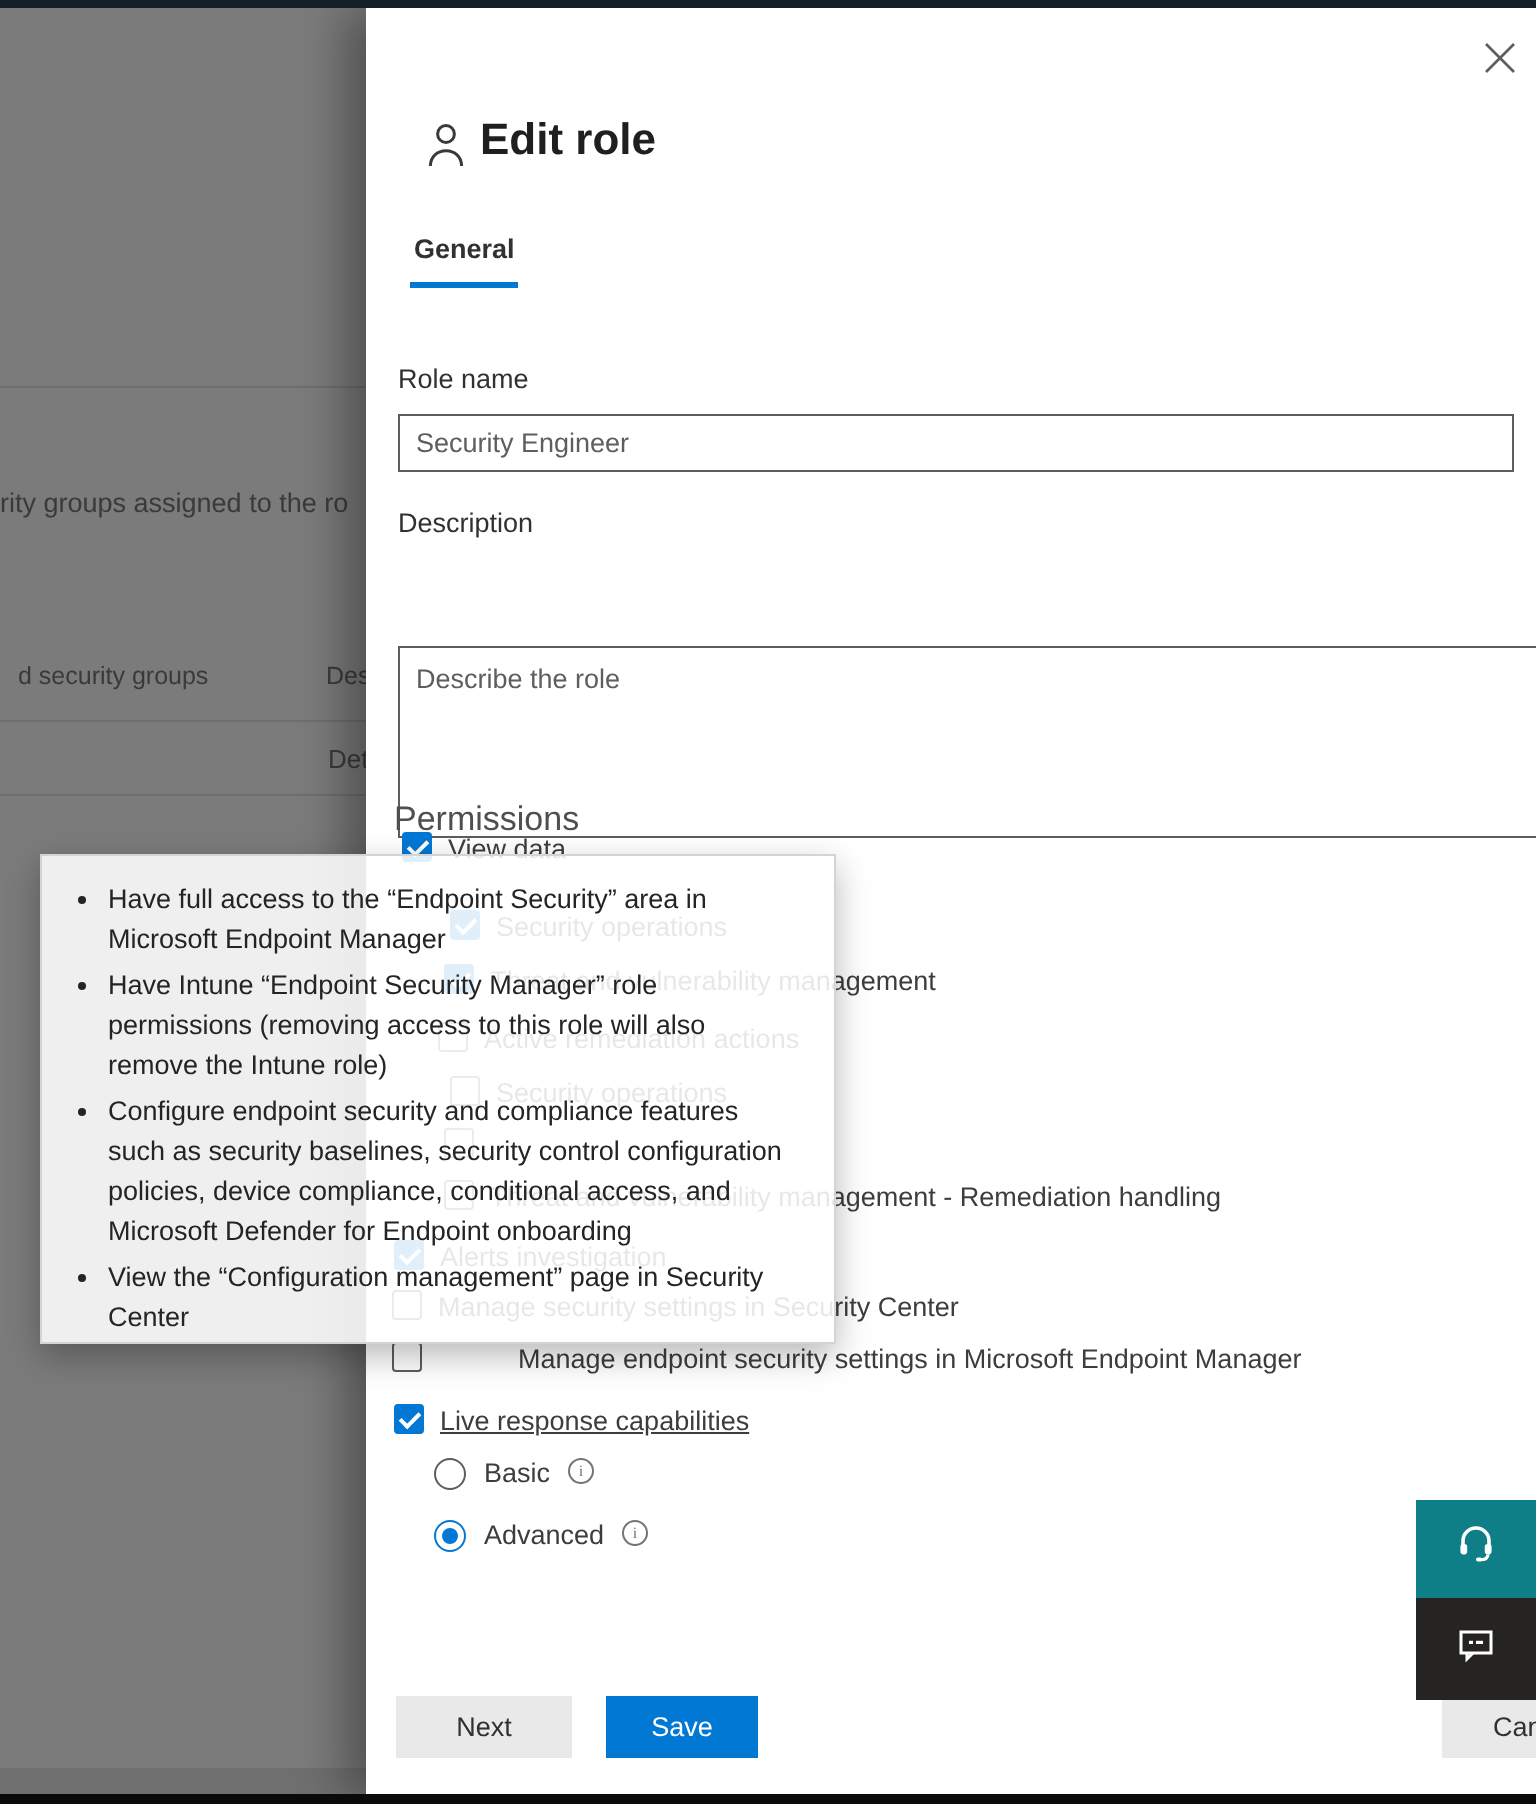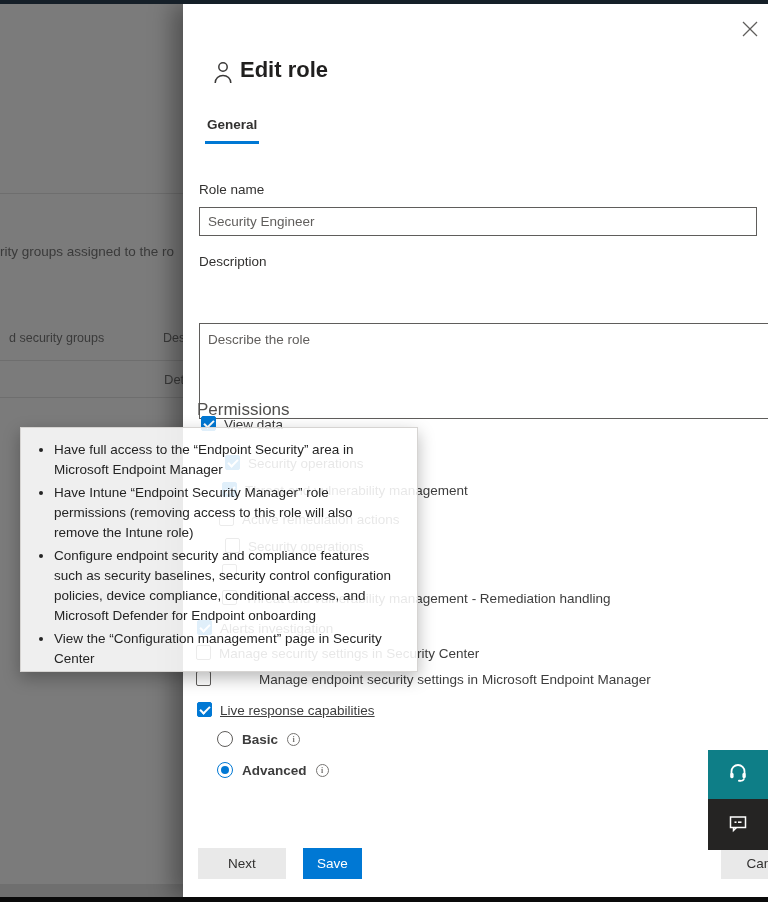--- a/index.html
+++ b/index.html
@@ -39,21 +39,21 @@
   }
   .desc-textarea::placeholder{color:#605e5c;opacity:1;}
   .perm-heading{position:absolute;left:197px;top:400px;font-size:17px;color:#514f4d;z-index:3;}
   
   .perm-row{position:absolute;left:0;width:768px;height:18px;z-index:3;}
   .cb{position:absolute;top:0;width:15px;height:15px;box-sizing:border-box;border:1px solid #5f5d5b;border-radius:2px;background:#fff;cursor:pointer;}
   .cb.checked{background:#0078d4;border-color:#0078d4;}
   .cb.checked::after{content:"";position:absolute;left:4px;top:1px;width:4px;height:8px;border:solid #fff;border-width:0 2px 2px 0;transform:rotate(45deg);}
   .perm-label{position:absolute;top:1px;font-size:13.5px;color:#3d3d3d;white-space:nowrap;cursor:pointer;}
   
-  .radio-row{position:absolute;left:217px;height:20px;z-index:3;display:flex;align-items:center;gap:9px;font-weight:bold;}
+  .radio-row{position:absolute;left:217px;height:20px;z-index:3;display:flex;gap:9px;}
   .radio{width:16px;height:16px;box-sizing:border-box;border:1px solid #5f5d5b;border-radius:50%;background:#fff;position:relative;cursor:pointer;flex:0 0 auto;}
   .radio.sel{border-color:#0078d4;}
   .radio.sel::after{content:"";position:absolute;left:3px;top:3px;right:3px;bottom:3px;background:#0078d4;border-radius:50%;}
   .radio-label{font-size:13.5px;color:#3d3d3d;cursor:pointer;}
   .info-icon{display:inline-block;width:11px;height:11px;border:1px solid #767472;border-radius:50%;
     font-size:8px;line-height:11px;text-align:center;color:#767472;font-family:"Liberation Serif",serif;}
   
   .btn{position:absolute;top:848px;height:31px;border:none;font-family:inherit;font-size:13.5px;
     display:flex;align-items:center;justify-content:center;z-index:3;cursor:pointer;box-sizing:border-box;}
   .btn-gray{background:#e9e9e9;color:#323130;}
@@ -165,21 +165,21 @@
     <span class="radio-label">Basic</span>
     <span class="info-icon">i</span>
   </div>
   <div class="radio-row" style="top:760px;">
     <span class="radio sel"></span>
     <span class="radio-label">Advanced</span>
     <span class="info-icon">i</span>
   </div>
 
   <button class="btn btn-gray" style="left:198px;width:88px;">Next</button>
-  <button class="btn btn-primary" style="left:303px;width:59px;">Save</button>
+  <button class="btn btn-primary" style="left:303px;width:76px;">Save</button>
   <button class="btn btn-gray" style="left:721px;width:93px;">Cancel</button>
 
   <div class="tooltip">
     <ul id="tooltip-list">
         <li>Have full access to the “Endpoint Security” area in Microsoft Endpoint Manager</li>
         <li>Have Intune “Endpoint Security Manager” role permissions (removing access to this role will also remove the Intune role)</li>
         <li>Configure endpoint security and compliance features such as security baselines, security control configuration policies, device compliance, conditional access, and Microsoft Defender for Endpoint onboarding</li>
         <li>View the “Configuration management” page in Security Center</li>
       </ul>
   </div>

